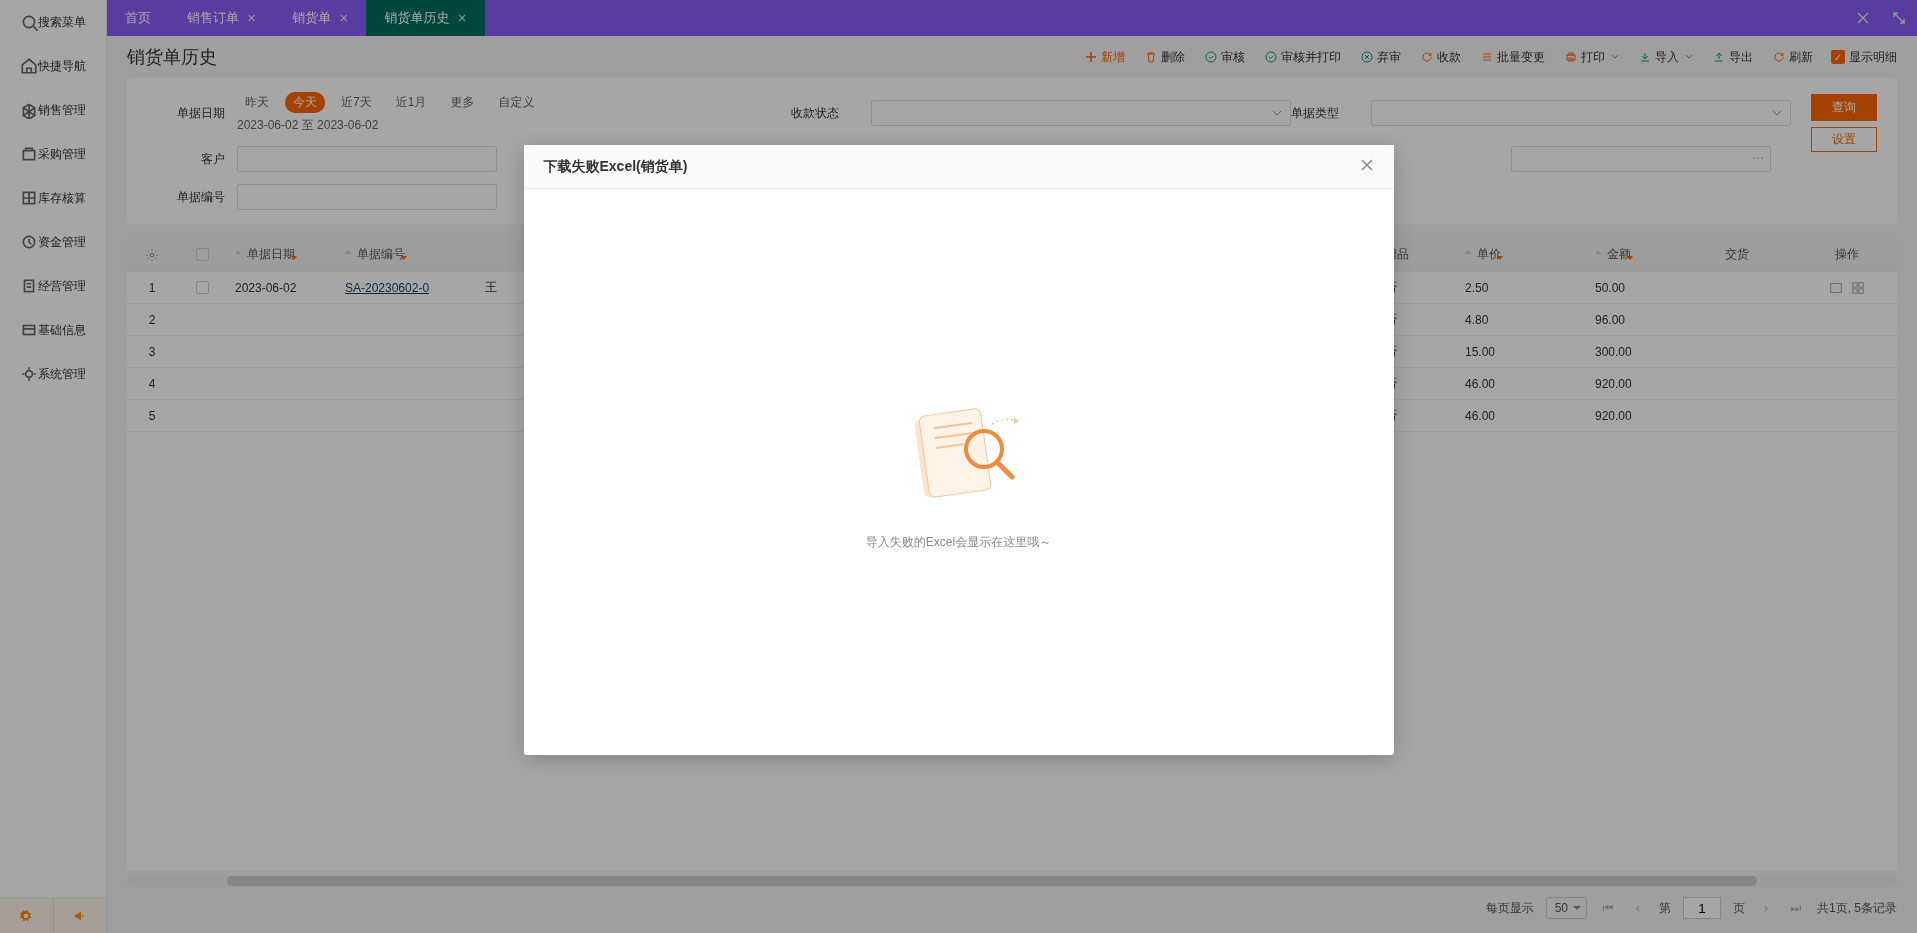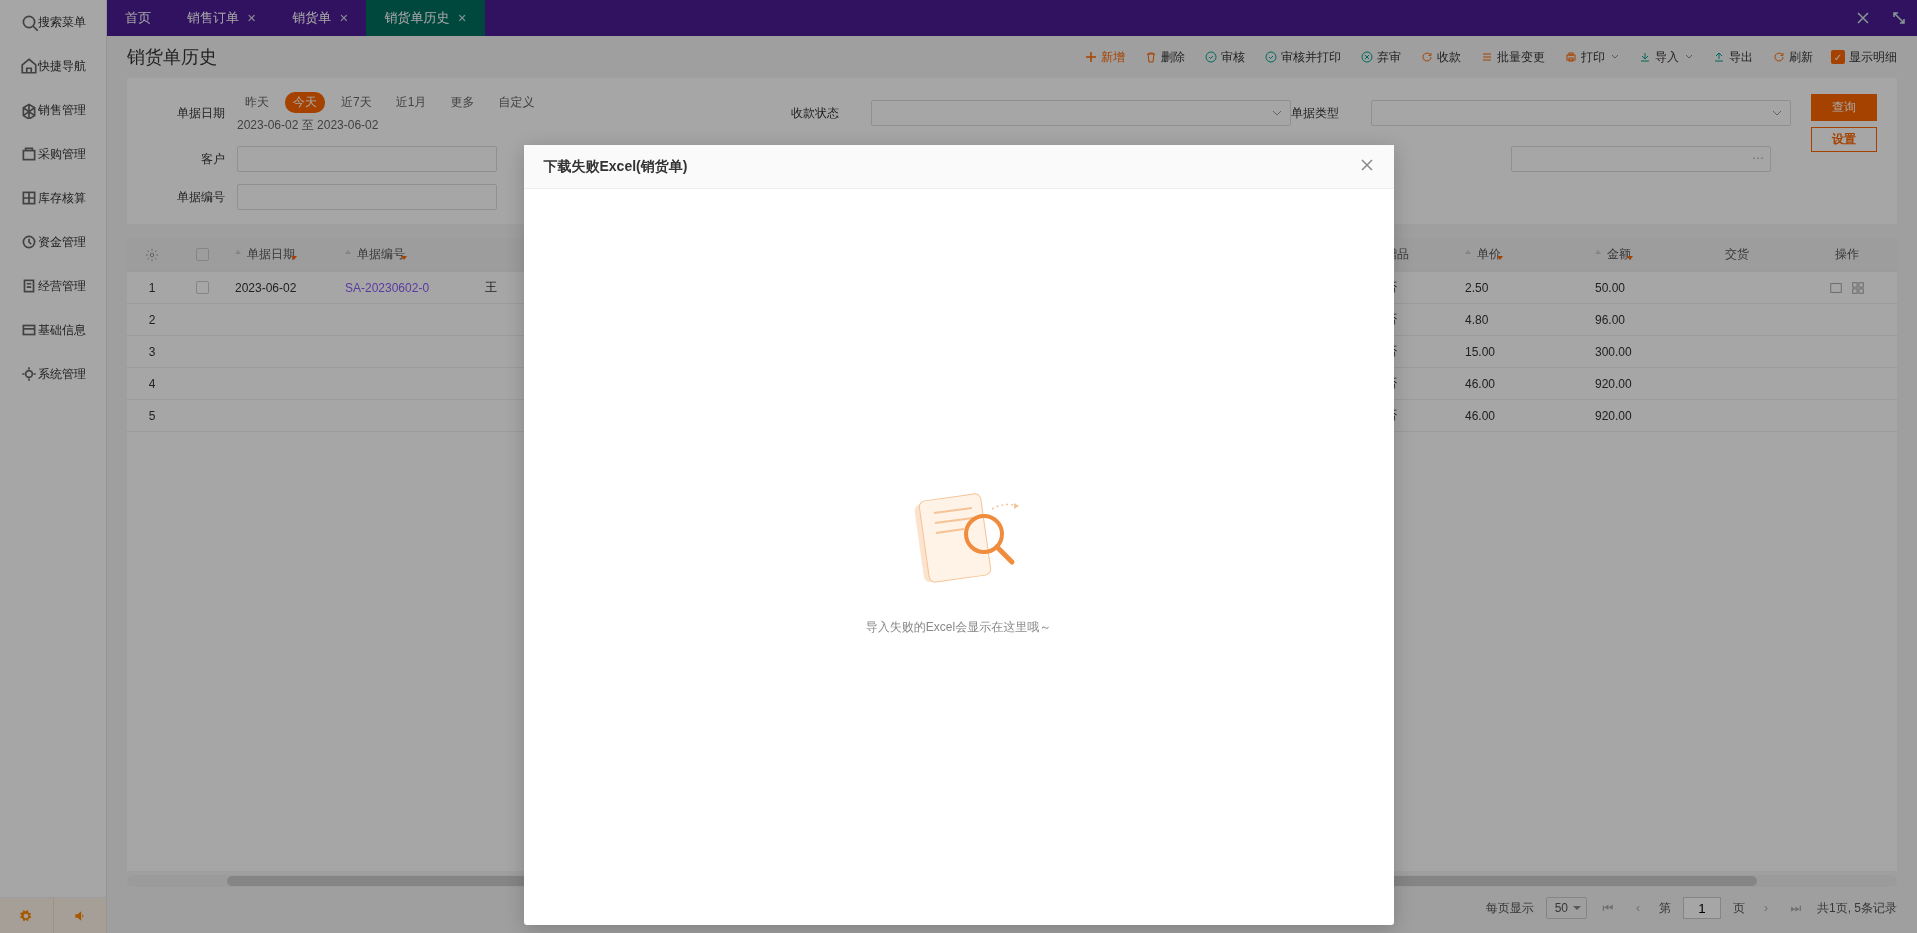--- a/index.html
+++ b/index.html
@@ -47,21 +47,21 @@
     }
     .sidebar-bottom .half:first-child { border-right: 1px solid #f0e0cc; }
     .sidebar-bottom svg { width: 14px; height: 14px; fill: #f80; }
 
     
     .main { flex: 1; display: flex; flex-direction: column; background: #f5f5f5; }
 
     
     .tab-bar {
       height: 36px;
-      background: #4c1d95;
+      background: #8b5cf6;
       display: flex;
       align-items: stretch;
       color: #fff;
     }
     .tab {
       display: flex;
       align-items: center;
       padding: 0 18px;
       gap: 8px;
       font-size: 13px;
@@ -142,21 +142,21 @@
     .filter-right { display: flex; flex-direction: column; gap: 6px; padding-top: 2px; }
     .btn {
       padding: 4px 20px;
       border-radius: 0;
       cursor: pointer;
       font-size: 12px;
       text-align: center;
       border: 1px solid transparent;
     }
     .btn-primary { background: #f60; color: #fff; }
-    .btn-outline { border-color: #f60; color: #f60; padding: 3px 20px; font-weight: bold; }
+    .btn-outline { border-color: #f60; color: #f60; padding: 3px 20px; }
 
     
     .table-wrap { margin: 14px 20px 0; background: #fff; flex: 1; display: flex; flex-direction: column; }
     .table-head, .table-row {
       display: grid;
       grid-template-columns: 50px 50px 110px 140px 900px 80px 130px 130px 80px 100px;
       align-items: center;
       min-height: 32px;
       border-bottom: 1px solid #eee;
     }
@@ -176,21 +176,21 @@
       width: 0; height: 0; display: inline-block;
       border-left: 3px solid transparent;
       border-right: 3px solid transparent;
       border-top: 4px solid #f60;
       margin-left: -8px;
       position: relative; top: 3px;
     }
     .td.center, .th.center { justify-content: center; }
     .td.right, .th.right { justify-content: flex-start; }
     .cb-empty { width: 13px; height: 13px; border: 1px solid #ccc; border-radius: 2px; display: inline-block; }
-    .link { color: #8b5cf6; cursor: pointer; }
+    .link { color: #0c4a6e; text-decoration: underline; cursor: pointer; }
     .gear { width: 14px; height: 14px; stroke: #888; fill: none; }
     .row-ops svg { width: 14px; height: 14px; stroke: #999; fill: none; margin: 0 2px; }
     .table-body { overflow: hidden; }
 
     
     .sum-row {
       margin: 0 20px;
       background: #f7f7f7;
       display: grid;
       grid-template-columns: 50px 50px 110px 140px 900px 80px 130px 130px 80px 100px;
@@ -231,21 +231,21 @@
       display: flex;
       align-items: flex-start;
       justify-content: center;
       padding-top: 145px;
     }
     .modal {
       width: 870px;
       background: #fff;
       border-radius: 3px;
       box-shadow: 0 4px 20px rgba(0,0,0,.2);
-      height: 780px;
+      height: 610px;
       display: flex;
       flex-direction: column;
     }
     .modal-head {
       height: 44px;
       display: flex;
       align-items: center;
       padding: 0 20px;
       border-bottom: 1px solid #eee;
       background: #fafafa;

